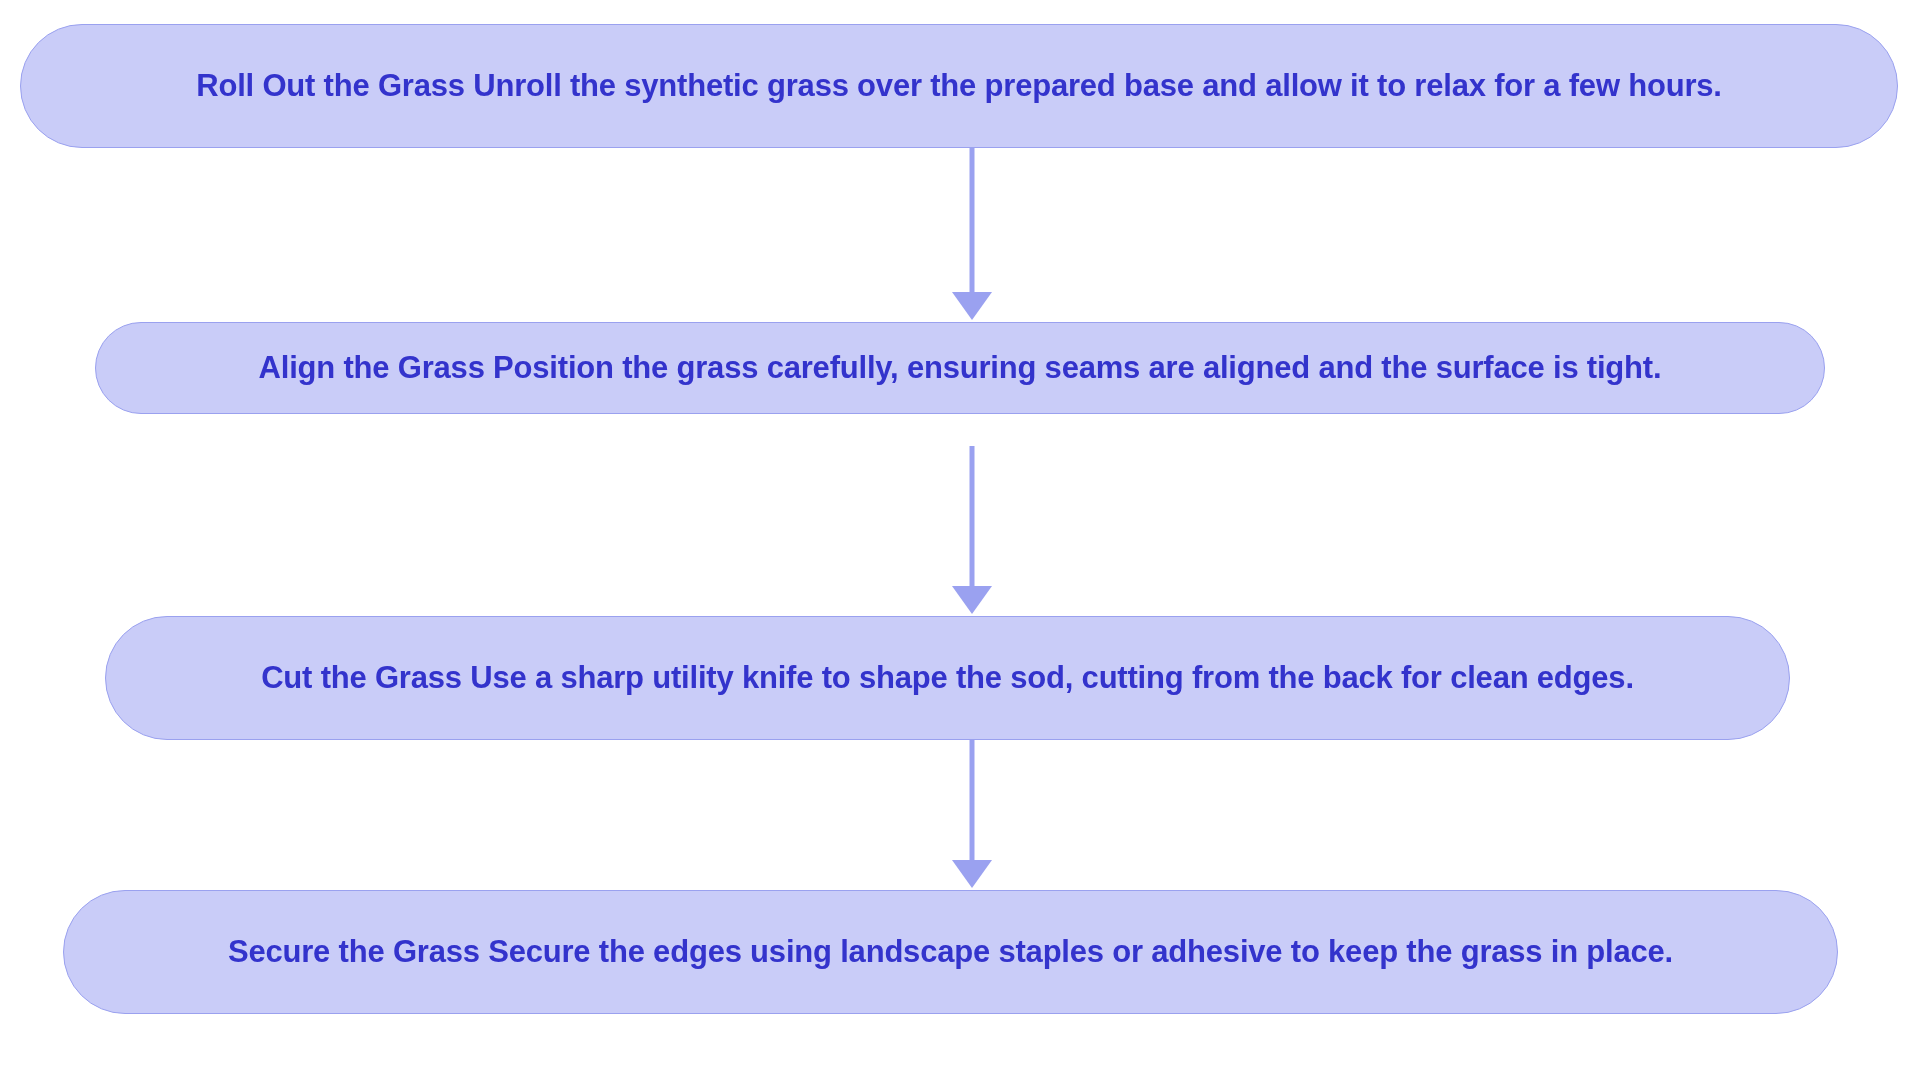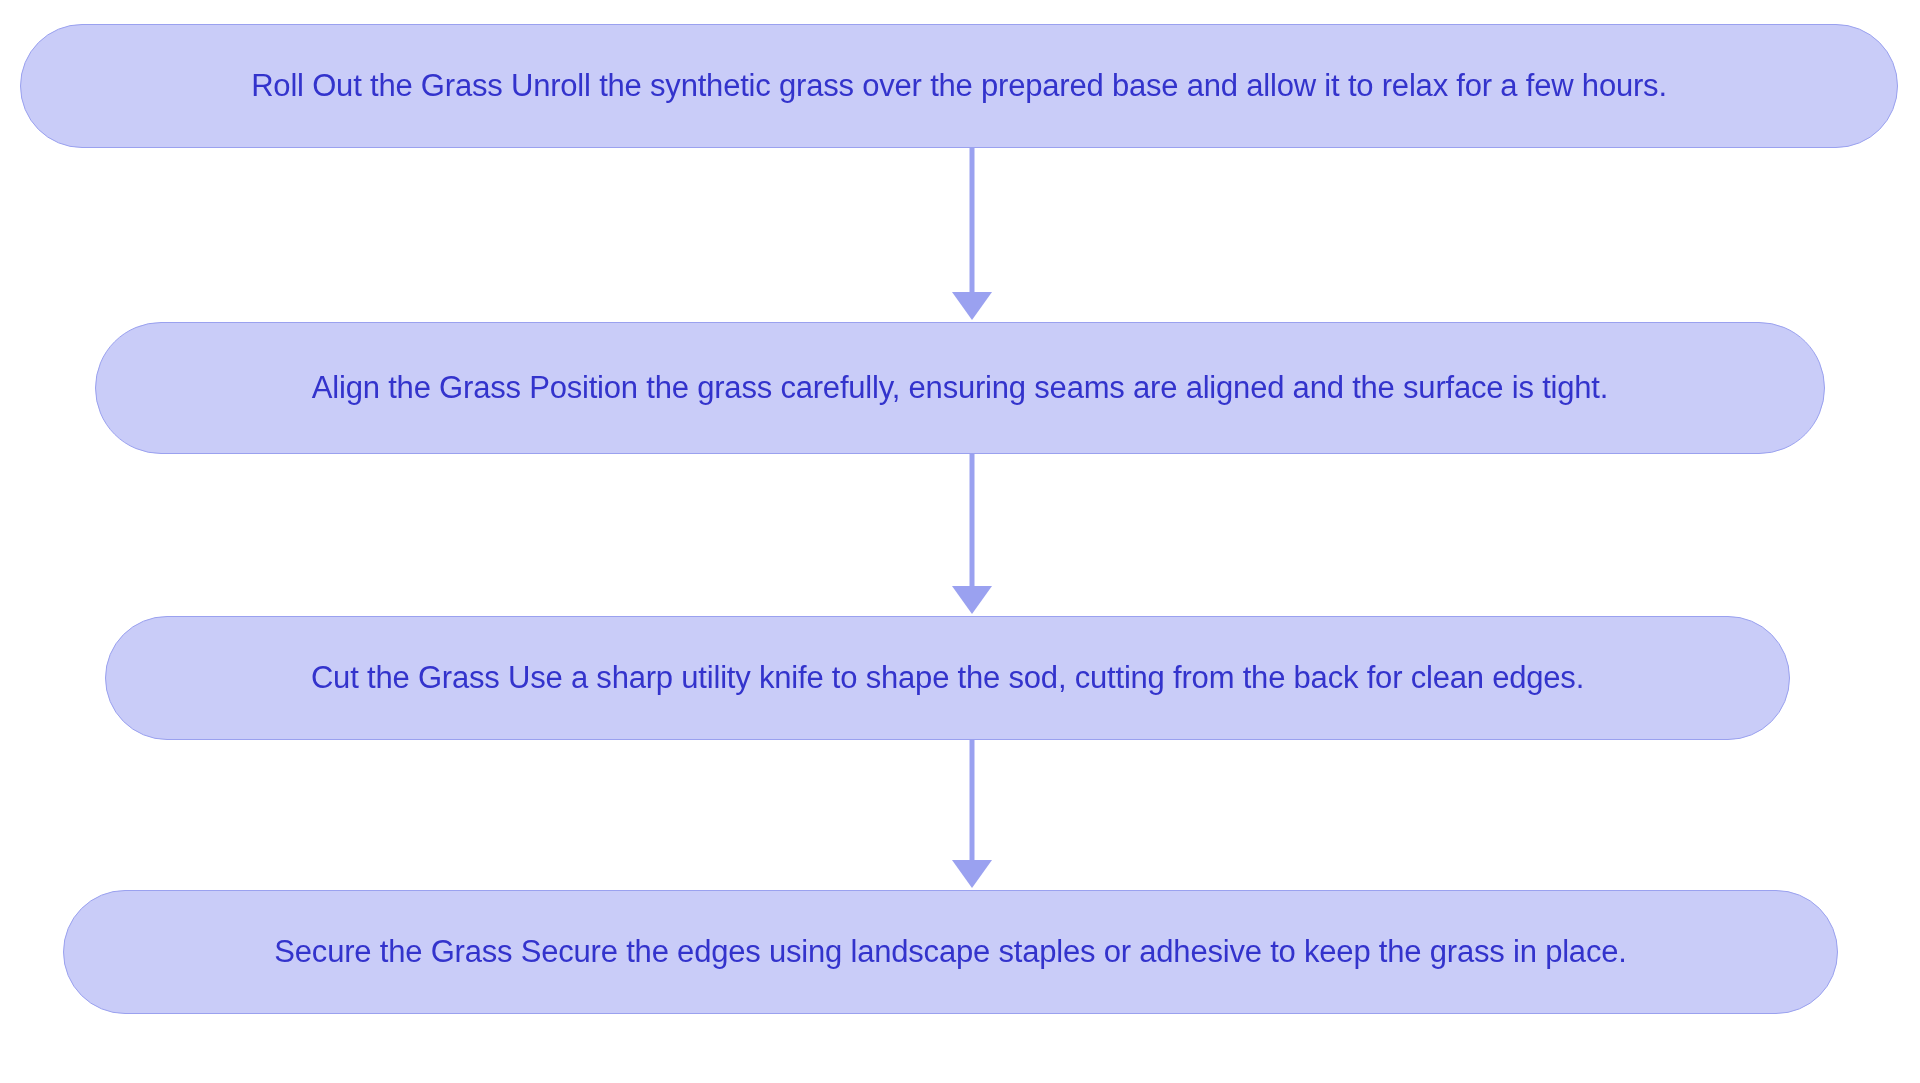--- a/index.html
+++ b/index.html
@@ -34,25 +34,26 @@
     padding: 0 48px;
   }
 
   .node-label {
     color: #3333cc;
     font-family: "Liberation Sans", sans-serif;
     font-size: 31px;
     line-height: 1.25;
     letter-spacing: -0.2px;
     white-space: nowrap;
+    font-weight: bold;
   }
 
   
   #node-1 { left: 20px;  top: 24px;  width: 1878px; height: 124px; }
-  #node-2 { left: 95px;  top: 322px; width: 1730px; height: 132px; }
+  #node-2 { left: 95px;  top: 322px; width: 1730px; height: 92px; }
   #node-3 { left: 105px; top: 616px; width: 1685px; height: 124px; }
   #node-4 { left: 63px;  top: 890px; width: 1775px; height: 124px; }
 
   
   .edge {
     position: absolute;
     left: 0;
     top: 0;
     width: 1920px;
     height: 1083px;

